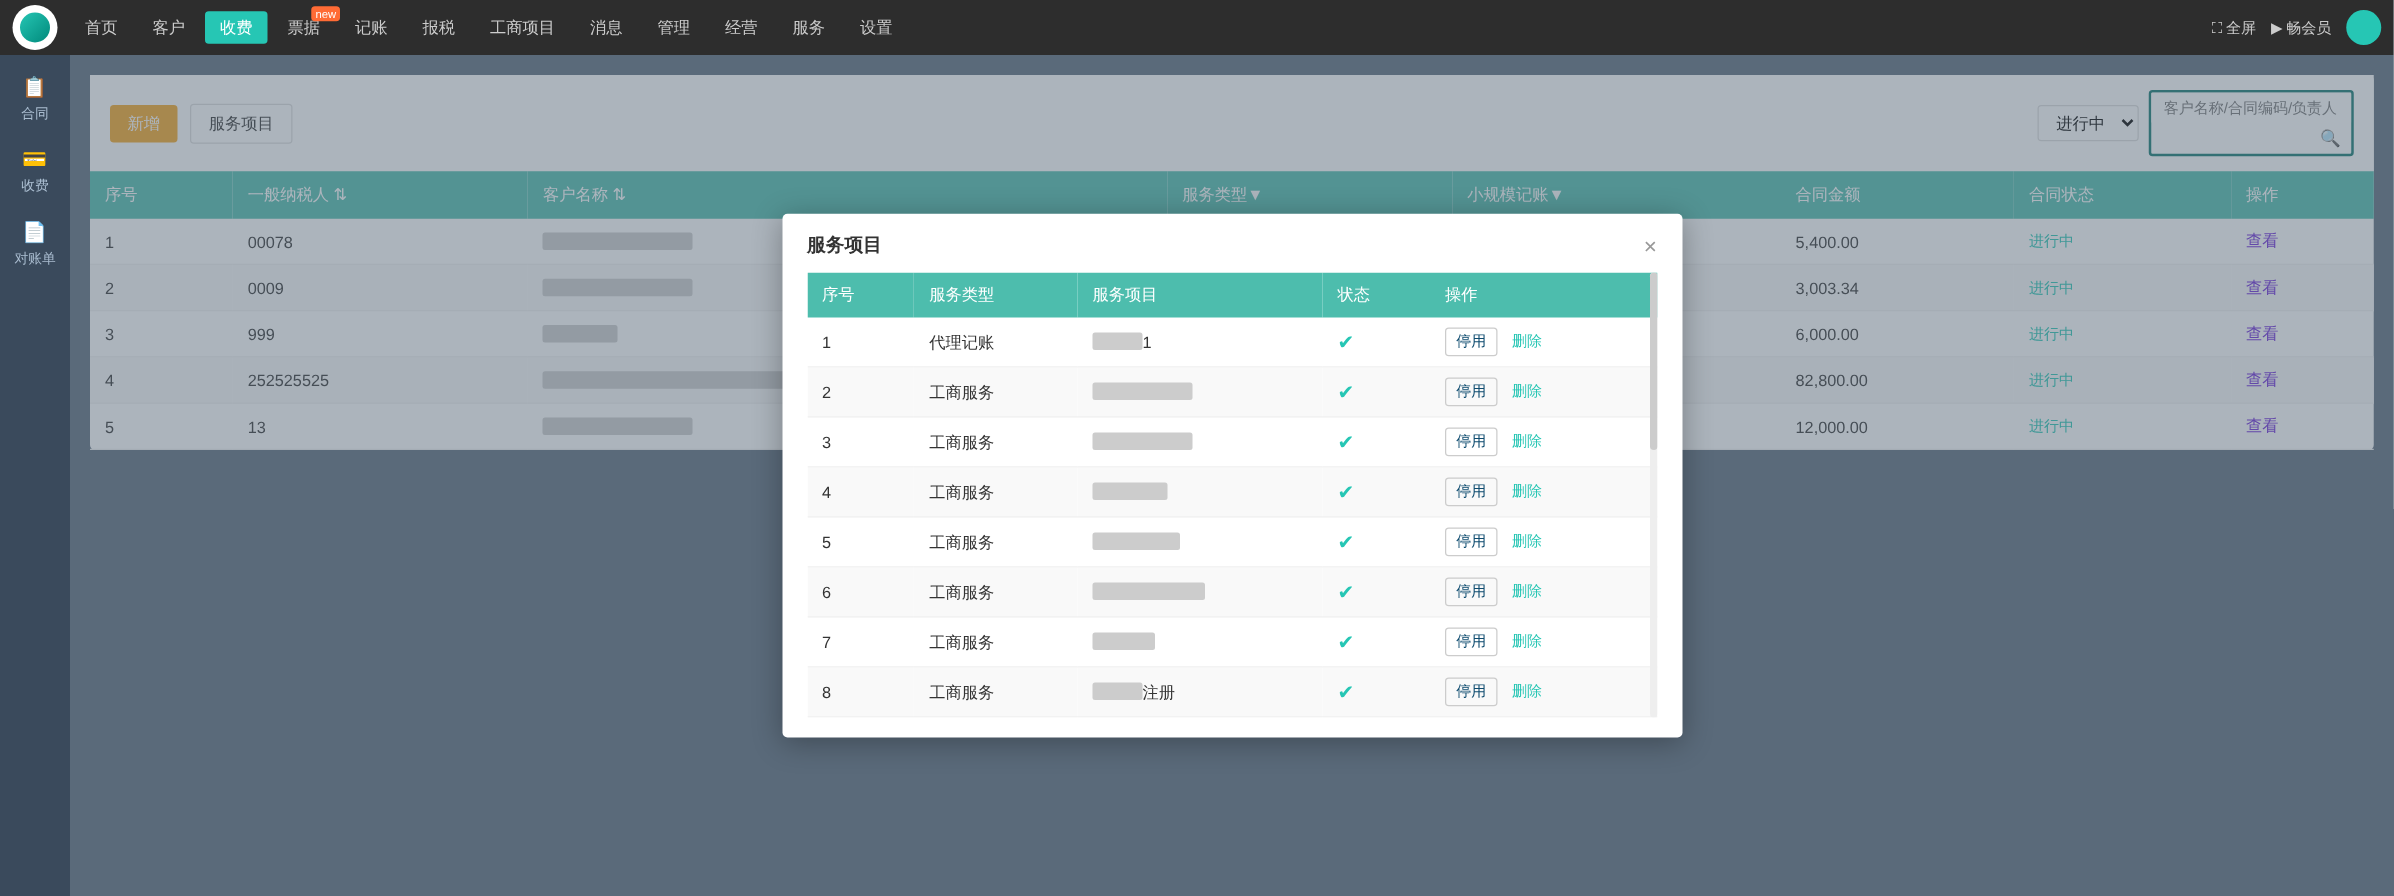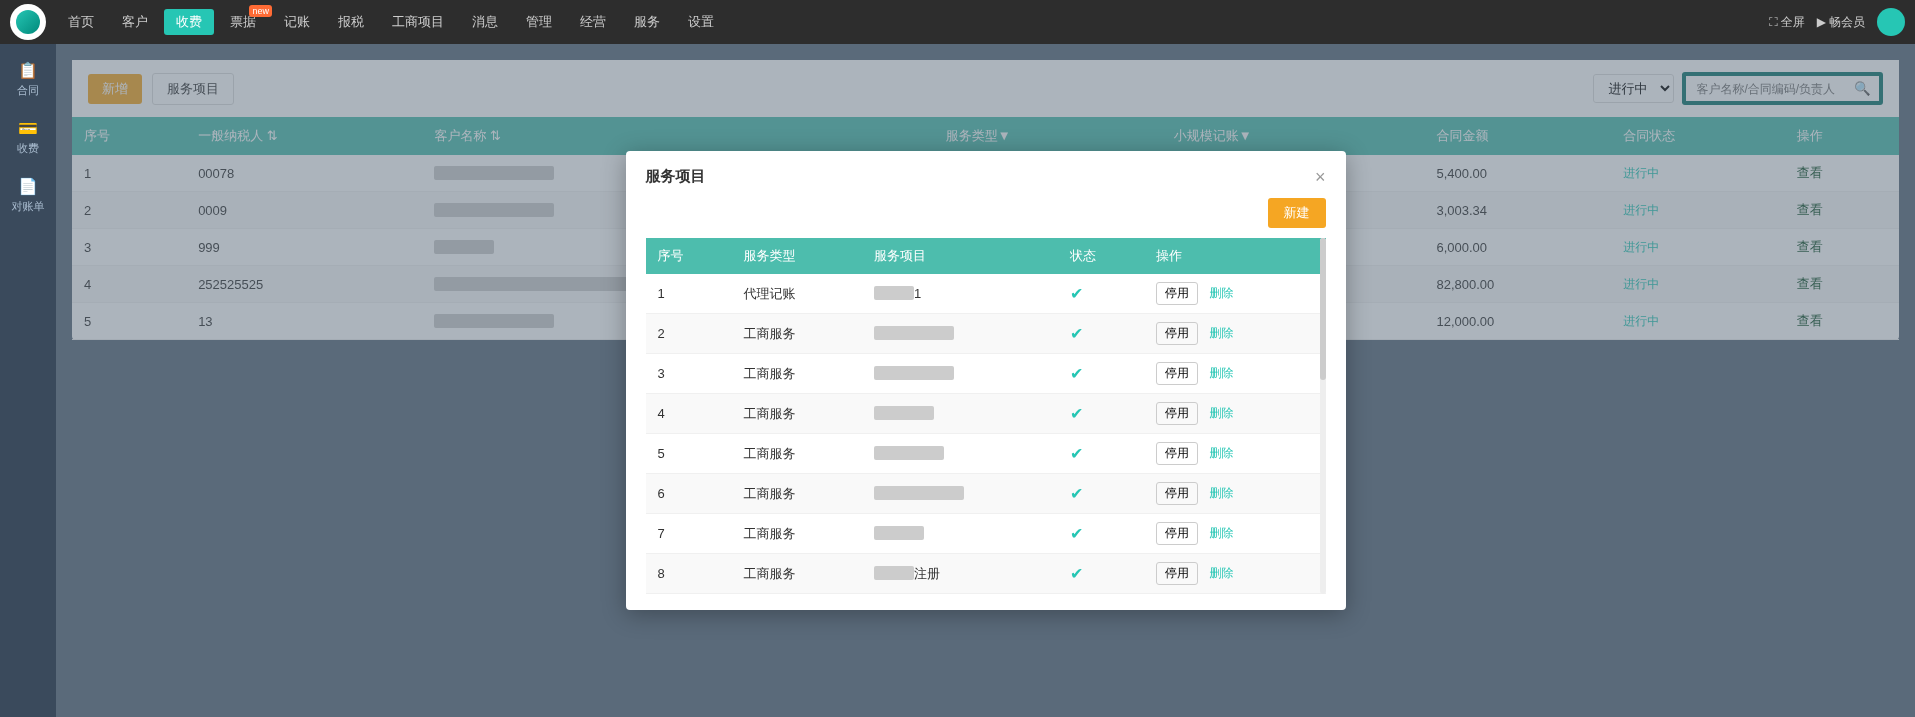--- a/index.html
+++ b/index.html
@@ -148,24 +148,25 @@
     }
     .status-select {
       border: 1px solid #ddd;
       padding: 5px 10px;
       border-radius: 3px;
       font-size: 13px;
       background: #fff;
     }
     .search-box {
       display: flex;
-      align-items: center;
-      border: 4px solid #0f766e;
+      align-items: flex-end;
+      border: 2px solid #0f766e;
       border-radius: 3px;
       overflow: hidden;
+      flex-direction: column;
     }
     .search-box input {
       border: none;
       outline: none;
       padding: 5px 10px;
       font-size: 12px;
       width: 160px;
       color: #999;
     }
     .search-box .search-icon-btn {
@@ -196,21 +197,21 @@
       cursor: pointer;
     }
     .data-table tbody tr {
       border-bottom: 1px solid #f0f0f0;
     }
     .data-table tbody tr:nth-child(even) { background: #f9f9f9; }
     .data-table tbody td {
       padding: 9px 12px;
       color: #333;
     }
-    .link-text { color: #14532d; cursor: pointer; }
+    .link-text { color: #6d28d9; cursor: pointer; }
     .status-badge {
       color: #26c6b4;
       font-size: 12px;
     }
     .blurred {
       background: #ccc;
       color: transparent;
       border-radius: 2px;
       display: inline-block;
       min-width: 60px;
@@ -303,21 +304,21 @@
       color: #26c6b4;
       font-size: 16px;
     }
     .btn-stop {
       background: none;
       border: 1px solid #ccc;
       padding: 2px 8px;
       border-radius: 3px;
       cursor: pointer;
       font-size: 12px;
-      color: #000000;
+      color: #0c4a6e;
       margin-right: 4px;
     }
     .btn-delete {
       background: none;
       border: none;
       color: #26c6b4;
       cursor: pointer;
       font-size: 12px;
       padding: 2px 4px;
     }
@@ -480,23 +481,20 @@
       </table>
     </div>
 
     <div class="modal-overlay">
       <div class="modal">
         <div class="modal-header">
           <span class="modal-title">服务项目</span>
           <button class="modal-close">×</button>
         </div>
         <div class="modal-body">
-          <div class="modal-toolbar">
-            <button class="btn-new-modal">新建</button>
-          </div>
           <div class="modal-scrollbar-area" style="position:relative;">
             <table class="modal-table">
               <thead>
                 <tr>
                   <th>序号</th>
                   <th>服务类型</th>
                   <th>服务项目</th>
                   <th>状态</th>
                   <th>操作</th>
                 </tr>

